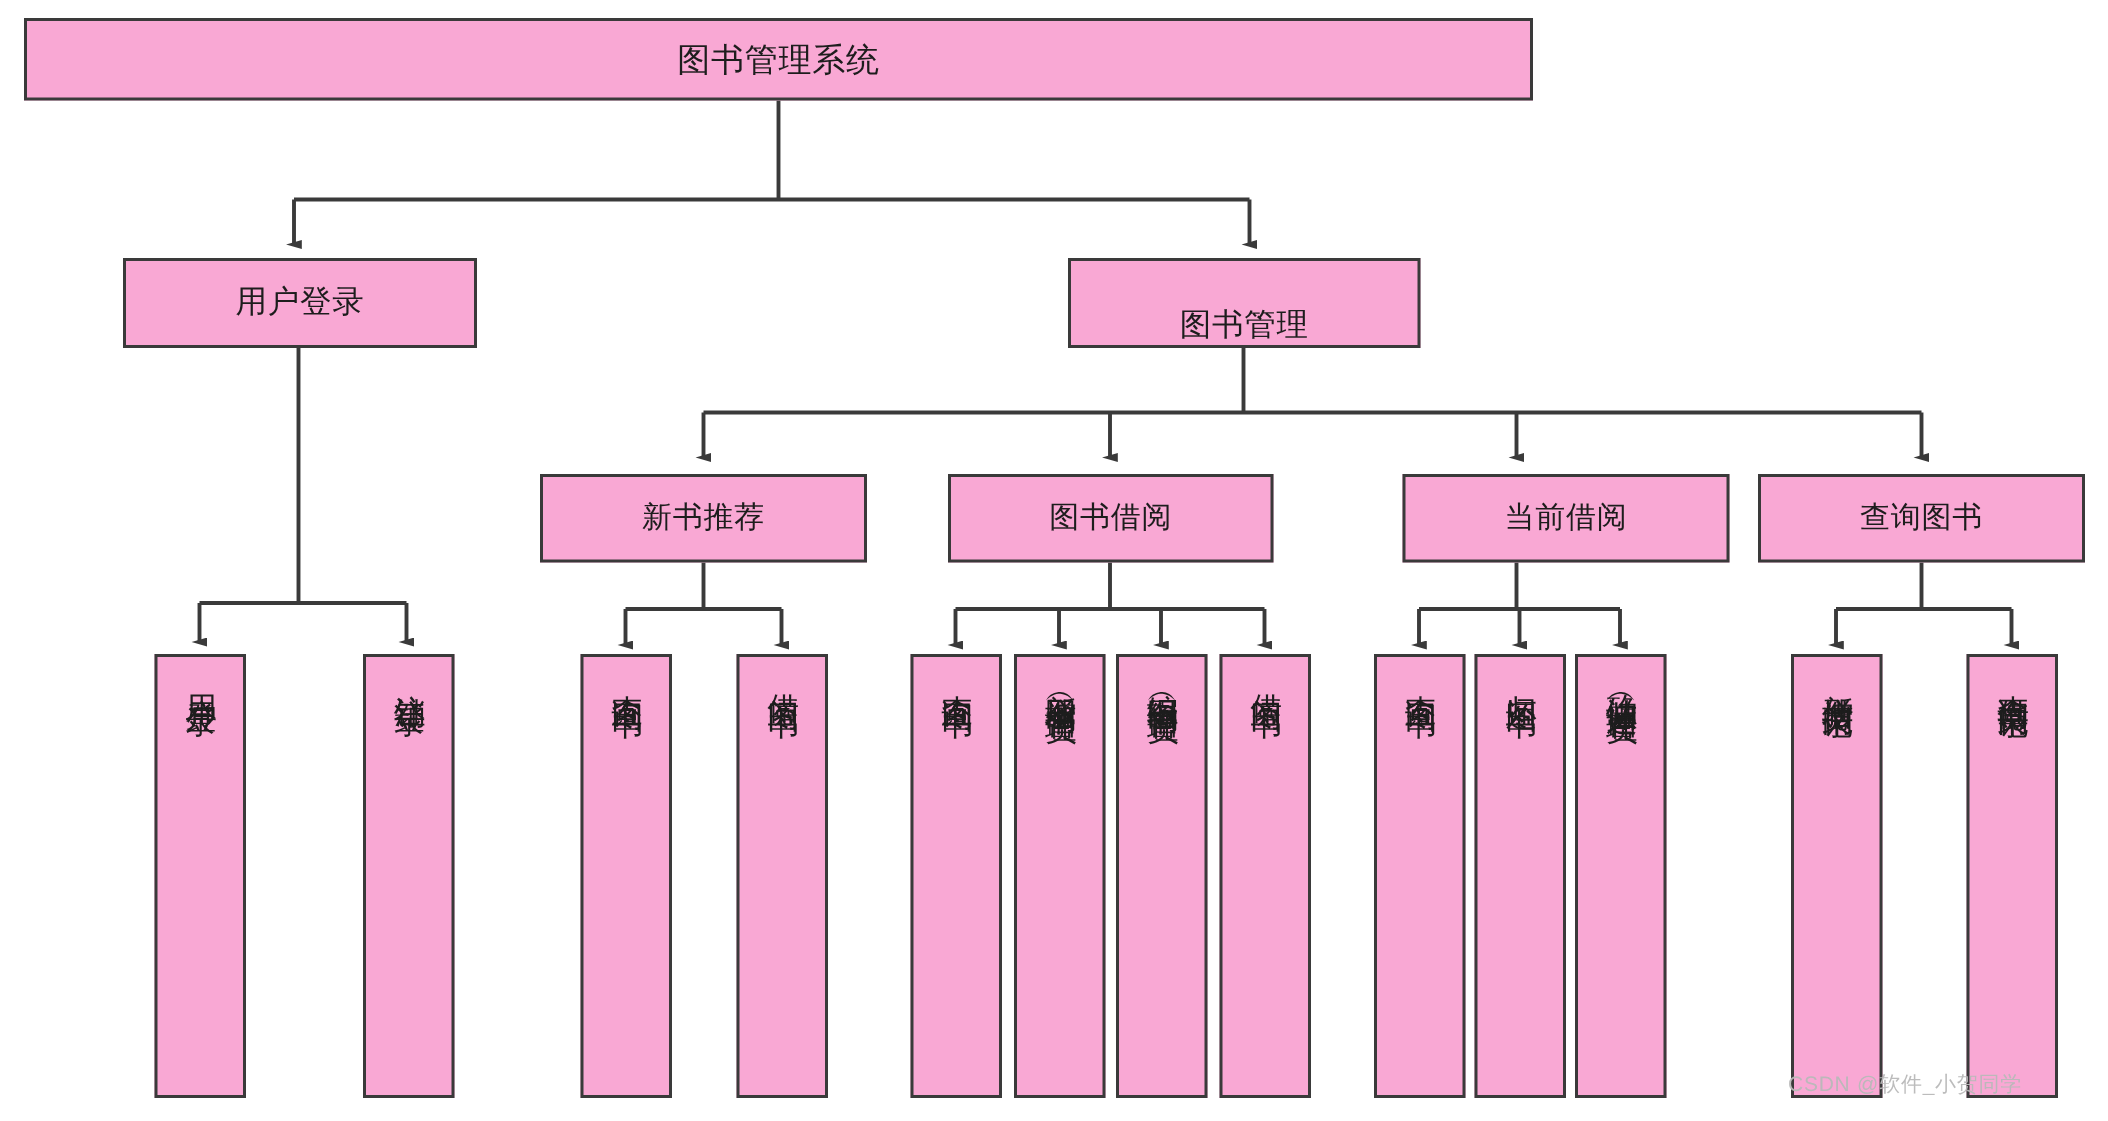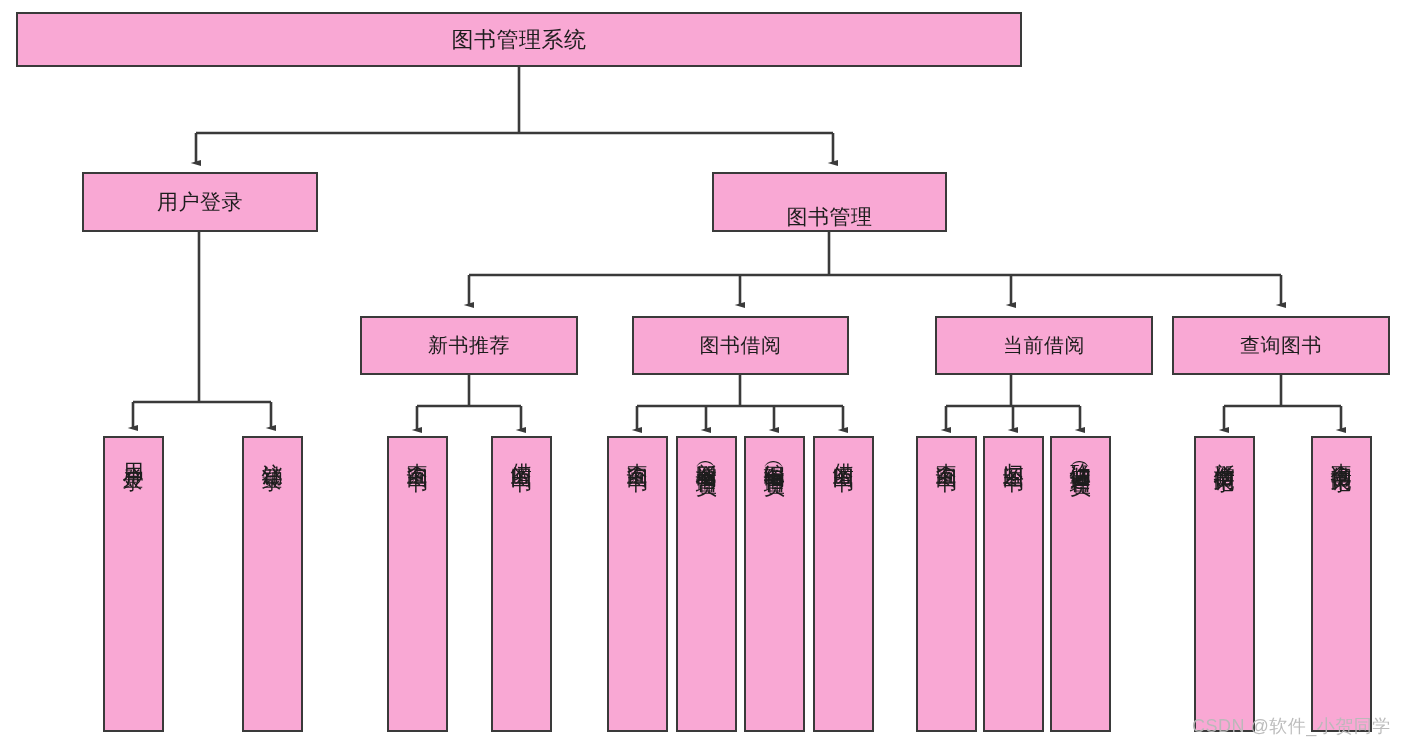--- a/index.html
+++ b/index.html
@@ -55,21 +55,21 @@
     text-orientation: upright;
     font-size: 21px;
     line-height: 1.30;
     letter-spacing: 3px;
     white-space: nowrap;
   }
   .node.leaf.tall .lbl { letter-spacing: 2px; }
   .watermark {
     position: absolute;
     color: #b9b9b9;
-    font-size: 18px;
+    font-size: 14px;
     letter-spacing: 0.5px;
     white-space: nowrap;
     z-index: 3;
     opacity: 0.95;
   }
 </style>
 </head>
 <body>
 
 <div id="canvas">

